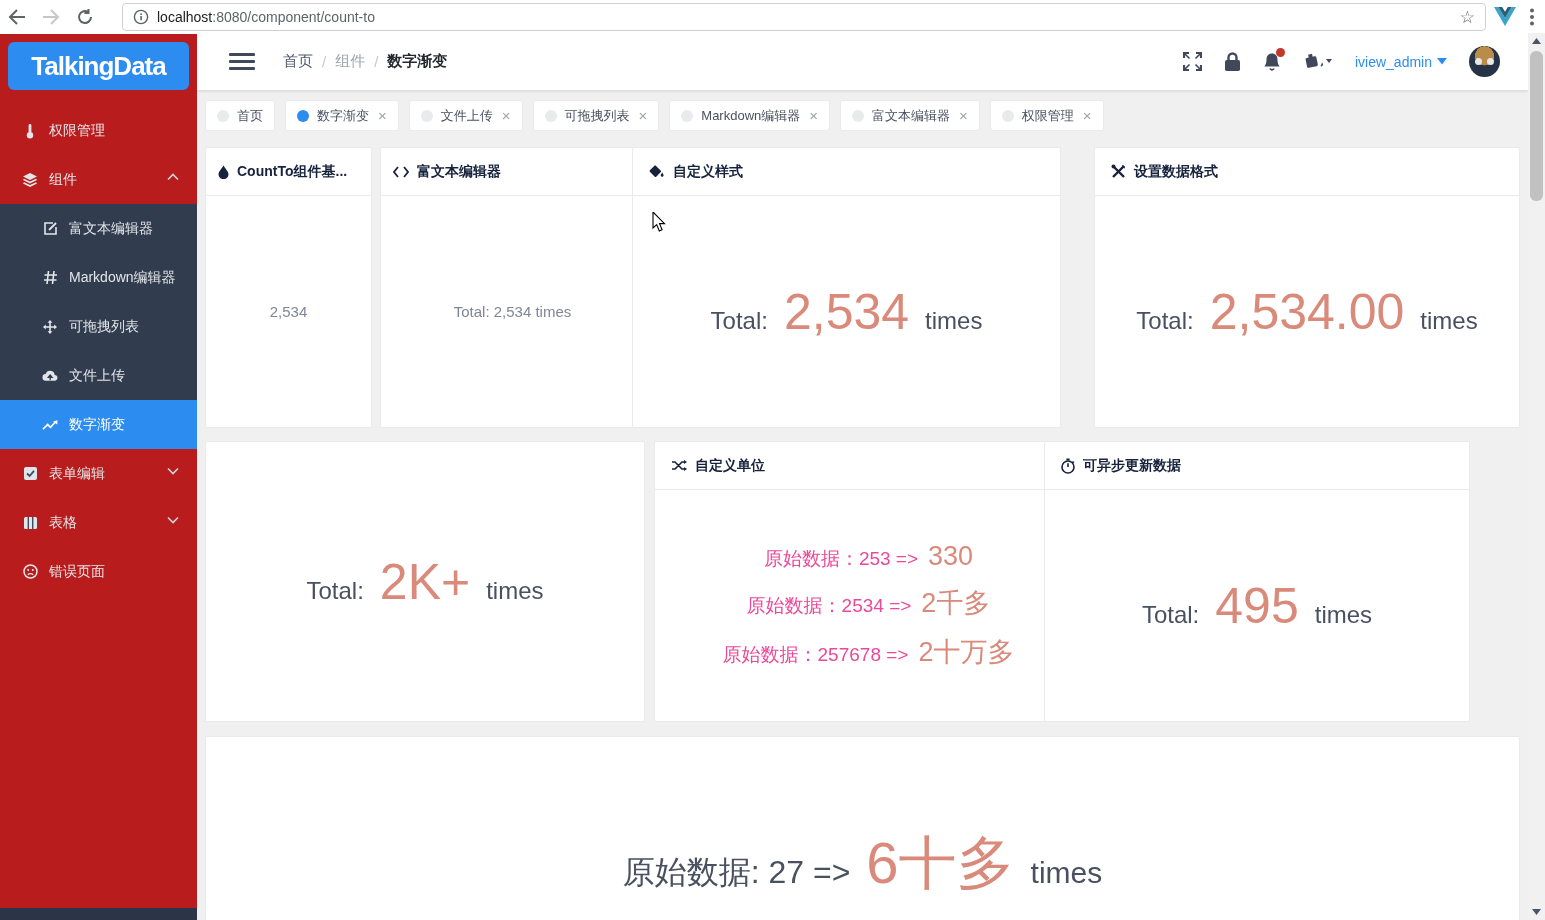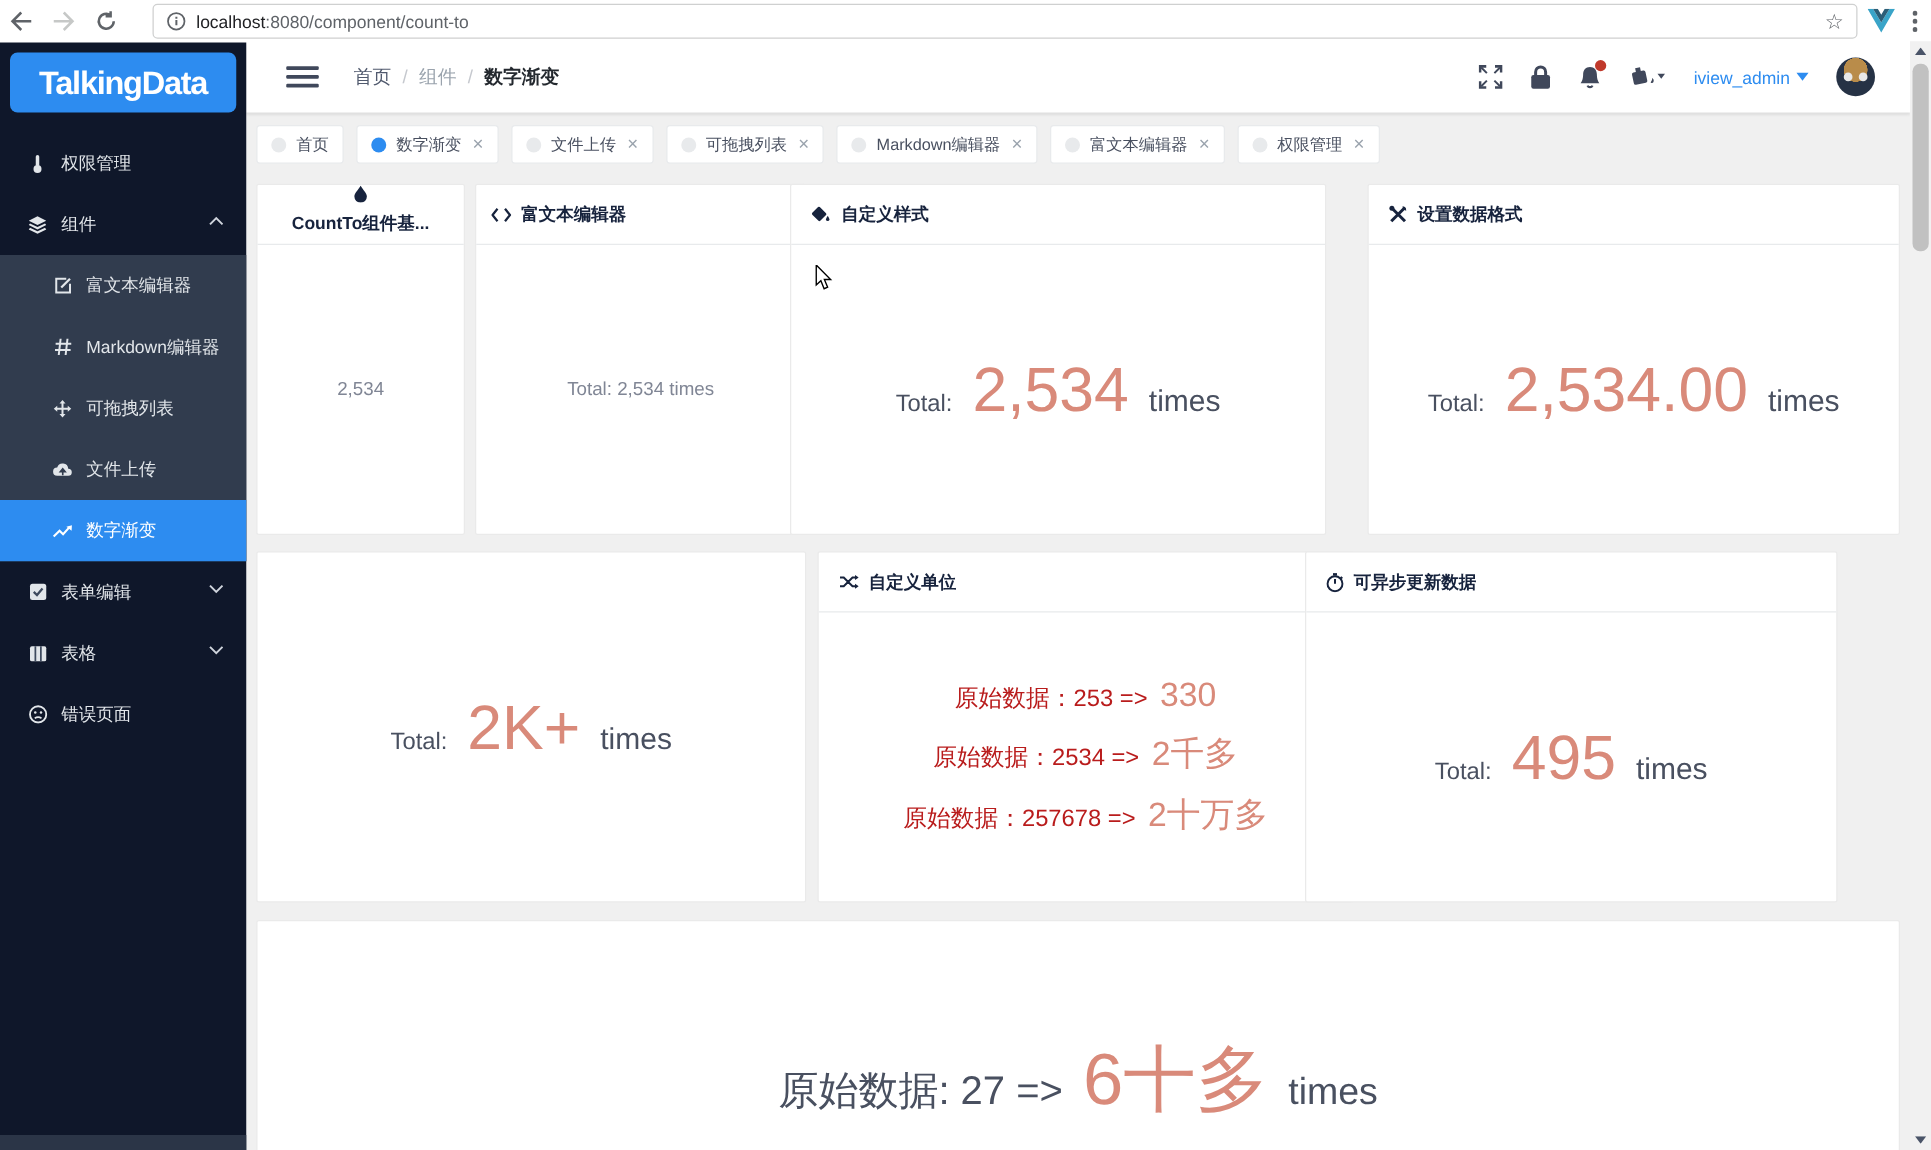--- a/index.html
+++ b/index.html
@@ -8,21 +8,21 @@
   
   .chrome { position:absolute; left:0; top:0; width:1545px; height:34px; background:#ffffff; display:flex; align-items:center; z-index:30; }
   .nav-btn { width:34px; height:28px; display:flex; align-items:center; justify-content:center; }
   .urlbar { flex:0 0 auto; width:1364px; height:28px; margin-left:20px; border:1px solid #cfd0d0; border-radius:4px; background:#fff; display:flex; align-items:center; padding:0 10px; }
   .urlbar .url-text { font-size:14px; color:#202124; margin-left:8px; flex:1; white-space:nowrap; }
   .urlbar .url-text .dim { color:#5f6368; }
   .star { font-size:17px; color:#5f6368; }
   .chrome-right { display:flex; align-items:center; margin-left:8px; gap:14px; }
 
   
-  .sidebar { position:absolute; left:0; top:33px; width:197px; height:887px; background:#0f172a; z-index:20; }
+  .sidebar { position:absolute; left:0; top:33px; width:197px; height:887px; background:#b91c1c; z-index:20; }
   .logo { margin:9px 8px 0 8px; height:48px; background:#2d8cf0; border-radius:6px; display:flex; align-items:center; justify-content:center; }
   .logo span { color:#fff; font-weight:bold; font-size:26px; letter-spacing:-1px; }
   .menu { margin-top:16px; }
   .mi { height:49px; display:flex; align-items:center; padding-left:22px; position:relative; color:#e2e6ea; font-size:14px; cursor:default; }
   .mi .ic { width:16px; height:16px; margin-right:11px; display:flex; align-items:center; justify-content:center; }
   .mi .chev { position:absolute; right:18px; top:18px; }
   .sub { background:#313c4e; }
   .sub .mi { padding-left:42px; }
   .mi.active { background:#2d8cf0; color:#ffffff; }
   .side-foot { position:absolute; left:0; bottom:0; width:197px; height:12px; background:#2b3547; }
@@ -48,42 +48,42 @@
   .tag .dot { width:12px; height:12px; border-radius:50%; background:#e8eaec; margin-right:8px; }
   .tag.on .dot { background:#2d8cf0; }
   .tag .x { margin-left:9px; color:#9aa3ad; font-size:15px; line-height:1; }
 
   
   .card { position:absolute; background:#ffffff; border:1px solid #eaeaea; border-radius:2px; display:flex; flex-direction:column; }
   .chd { height:48px; flex:0 0 48px; border-bottom:1px solid #e8eaec; display:flex; align-items:center; padding:0 16px; font-size:14px; font-weight:bold; color:#17233d; gap:8px; }
   .cbd { flex:1; display:flex; align-items:center; justify-content:center; }
   .plain { font-size:15px; color:#808695; }
   .stat { display:flex; align-items:baseline; justify-content:center; color:#495060; }
-  .stat .pre { font-size:19px; }
+  .stat .pre { font-size:24px; }
   .stat .num { font-size:50px; color:#d98a7a; margin:0 16px; }
   .stat .suf { font-size:24px; }
   .rows { display:flex; flex-direction:column; gap:13px; align-items:center; }
   .rows .r { display:flex; align-items:baseline; }
-  .rows .lbl { font-size:19px; color:#b91c1c; }
+  .rows .lbl { font-size:19px; color:#ec4899; }
   .rows .val { font-size:27px; color:#d98a7a; margin-left:10px; }
   .combo-line { display:flex; align-items:baseline; justify-content:center; color:#495060; }
   .combo-line .lbl { font-size:32px; }
   .combo-line .val { font-size:58px; color:#d98a7a; margin:0 16px; }
   .combo-line .suf { font-size:30px; }
   .c1 { left:205px; top:147px; width:167px; height:281px; }
   .c2 { left:380px; top:147px; width:265px; height:281px; }
   .c3 { left:632px; top:147px; width:429px; height:281px; }
   .c4 { left:1094px; top:147px; width:426px; height:281px; }
   .c5 { left:205px; top:441px; width:440px; height:281px; }
   .c6 { left:654px; top:441px; width:429px; height:281px; }
   .c7 { left:1044px; top:441px; width:426px; height:281px; }
   .c8 { left:205px; top:736px; width:1315px; height:200px; }
   .c8 .cbd { align-items:flex-start; padding-top:88px; }
   .c1 .chd, .c2 .chd { padding:0 12px; }
-  .c1 .chd { white-space:nowrap; overflow:hidden;flex-direction:column; }
+  .c1 .chd { white-space:nowrap; overflow:hidden; }
 
   
   .sb { position:absolute; right:0; top:33px; width:17px; height:887px; background:#f1f1f1; z-index:40; }
   .sb .arr { position:absolute; left:0; width:17px; height:16px; display:flex; align-items:center; justify-content:center; }
   .sb .thumb { position:absolute; left:2px; top:18px; width:13px; height:150px; background:#c1c1c1; border-radius:6px; }
 
   .cursor { position:absolute; left:652px; top:212px; z-index:60; }
   svg { display:block; }
 </style>
 </head>

